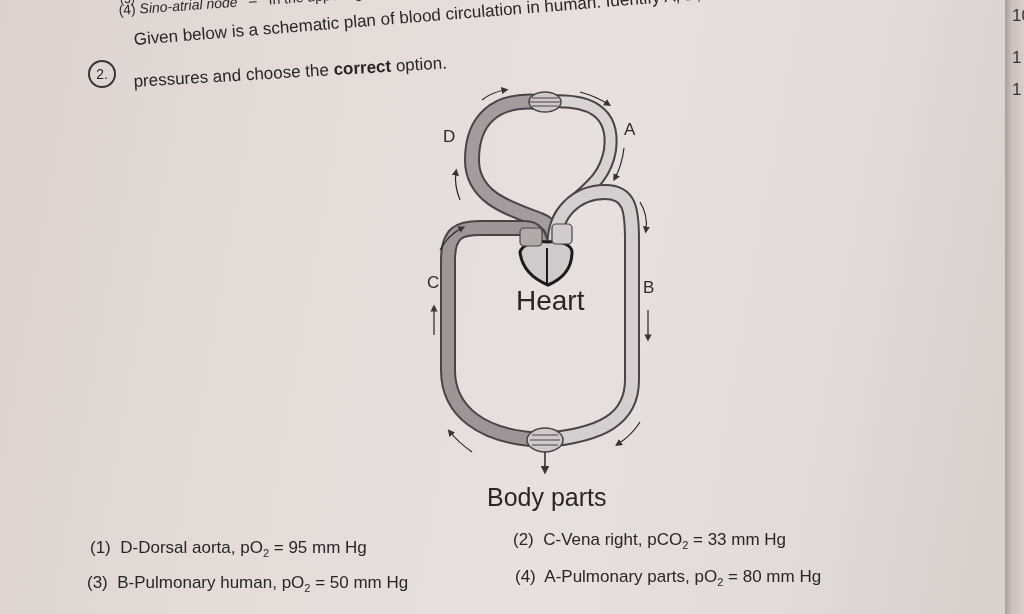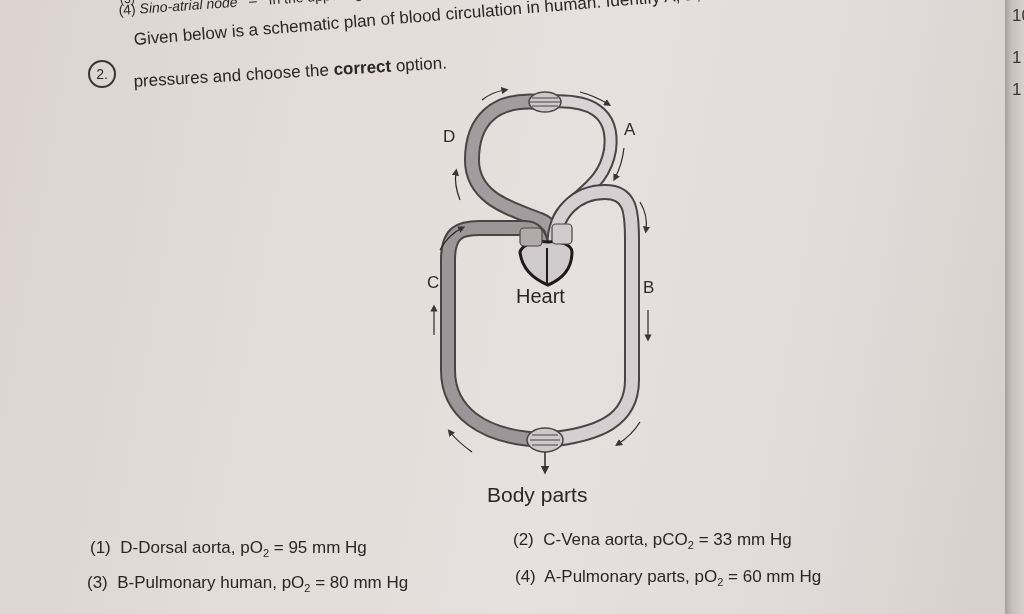--- a/index.html
+++ b/index.html
@@ -20,22 +20,22 @@
     .prev-opt3 { left: 120px; top: -8px; font-size: 12px; transform: rotate(-4deg); }
     .q-circle {
       left: 88px; top: 60px; width: 24px; height: 24px; border: 2px solid #3a3436;
       border-radius: 50%; font-size: 14px; display: flex; align-items: center; justify-content: center;
     }
     .q-line1 { left: 133px; top: 10px; font-size: 17px; transform: rotate(-4.6deg); transform-origin: left top; }
     .q-line2 { left: 133px; top: 72px; font-size: 17px; transform: rotate(-3.4deg); transform-origin: left top; }
     .q-line2 b { font-weight: bold; }
     .diagram { position: absolute; left: 400px; top: 80px; width: 280px; height: 440px; }
     .dlabel { position: absolute; font-size: 17px; color: #2e2a2c; }
-    .heart-label { position: absolute; left: 116px; top: 205px; font-size: 20px; }
-    .body-label { position: absolute; left: 87px; top: 403px; font-size: 21px; }
+    .heart-label { position: absolute; left: 116px; top: 205px; font-size: 28px; }
+    .body-label { position: absolute; left: 87px; top: 403px; font-size: 25px; }
     .option { font-size: 17px; }
     .option sub { font-size: 11px; vertical-align: -4px; }
   </style>
 </head>
 <body>
 
 <div class="spine"></div>
 <div class="abs spine-num" style="top:6px">10</div>
 <div class="abs spine-num" style="top:48px">1</div>
 <div class="abs spine-num" style="top:80px">1</div>
@@ -109,22 +109,22 @@
   <div class="heart-label">Heart</div>
   <div class="body-label">Body parts</div>
 </div>
 
 <div class="abs option" style="left:90px;top:538px">
   <span>(1)</span>&nbsp;
   <span>D-Dorsal aorta, pO</span><sub>2</sub><span> = 95 mm Hg</span>
 </div>
 <div class="abs option" style="left:513px;top:530px">
   <span>(2)</span>&nbsp;
-  <span>C-Vena aorta, pCO</span><sub>2</sub><span> = 33 mm Hg</span>
+  <span>C-Vena right, pCO</span><sub>2</sub><span> = 33 mm Hg</span>
 </div>
 <div class="abs option" style="left:87px;top:573px">
   <span>(3)</span>&nbsp;
-  <span>B-Pulmonary human, pO</span><sub>2</sub><span> = 80 mm Hg</span>
+  <span>B-Pulmonary human, pO</span><sub>2</sub><span> = 50 mm Hg</span>
 </div>
 <div class="abs option" style="left:515px;top:567px">
   <span>(4)</span>&nbsp;
-  <span>A-Pulmonary parts, pO</span><sub>2</sub><span> = 60 mm Hg</span>
+  <span>A-Pulmonary parts, pO</span><sub>2</sub><span> = 80 mm Hg</span>
 </div>
 
 </body></html>

